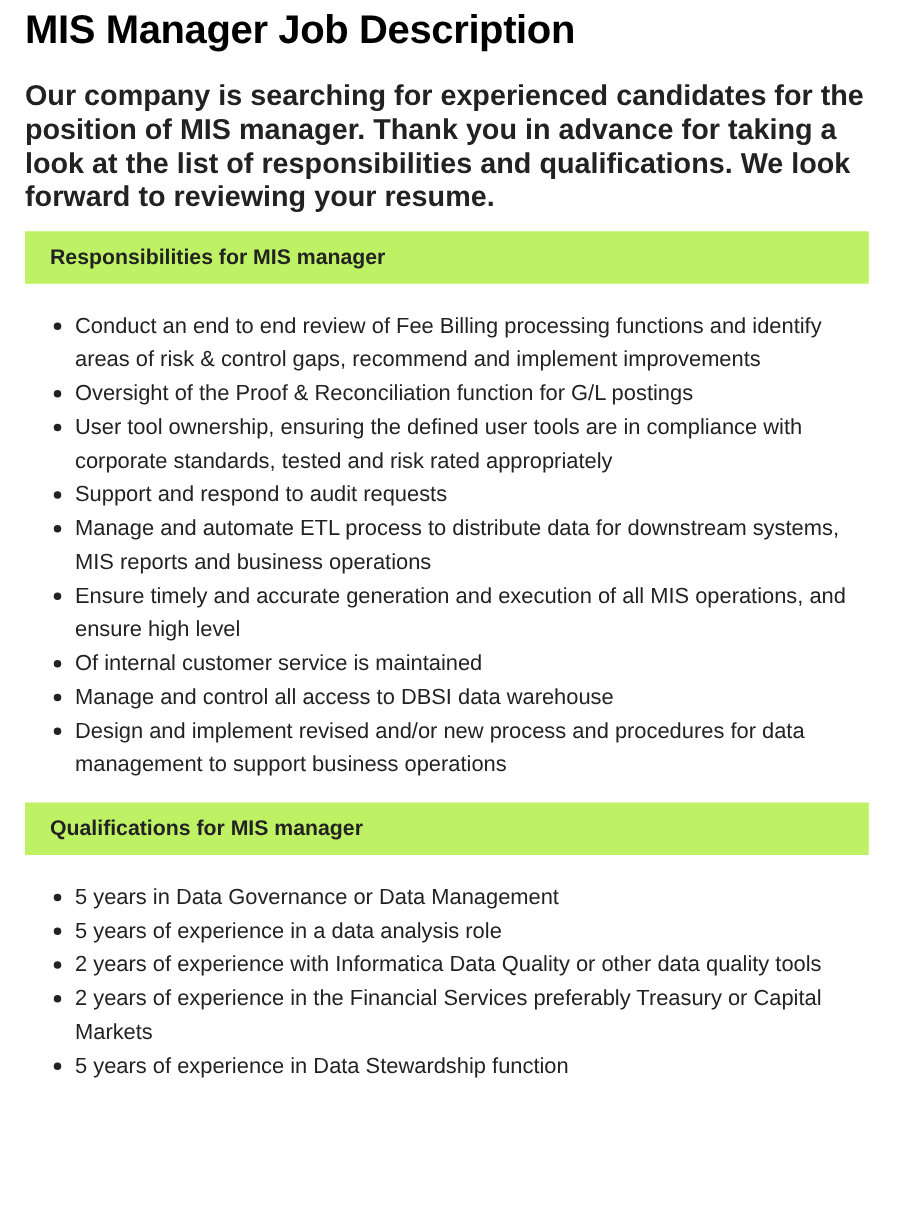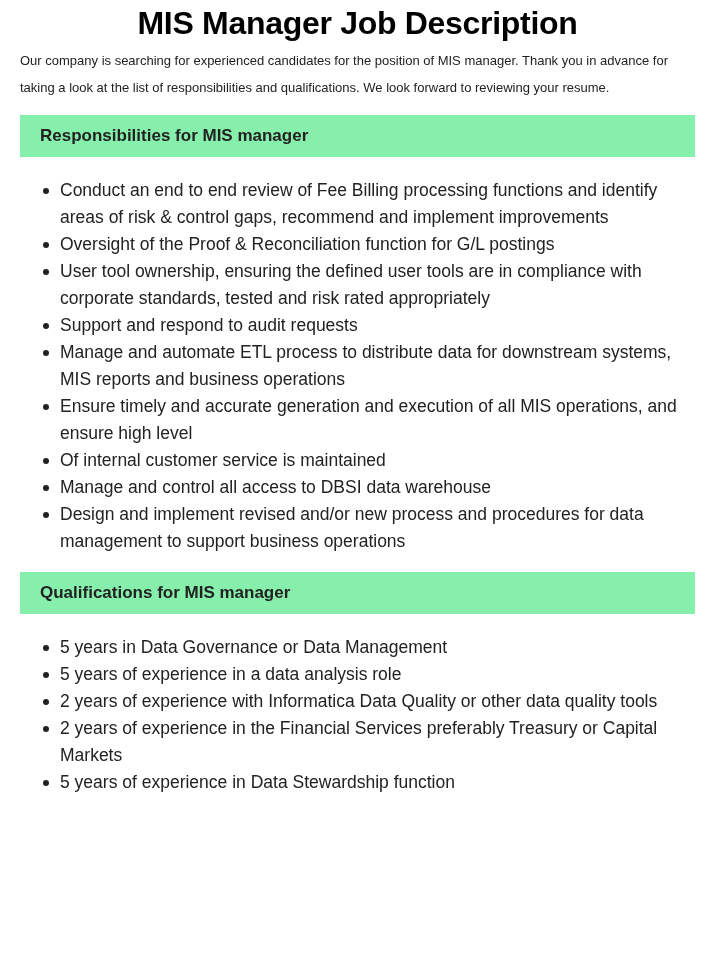--- a/index.html
+++ b/index.html
@@ -3,29 +3,29 @@
 <meta charset="utf-8">
 <style>
   html, body { margin: 0; padding: 0; background: #ffffff; }
   body {
     width: 720px; height: 976px; overflow: hidden;
     font-family: "Liberation Sans", "DejaVu Sans", sans-serif;
     color: #222222;
   }
   .page { padding: 0 25px 0 20px; }
   .title {
-    text-align: center; font-size: 32px; font-weight: bold; color: #000;
+    text-align: left; font-size: 32px; font-weight: bold; color: #000;
     margin: 0; padding-top: 3px; height: 40px; line-height: 40px;
     letter-spacing: -0.3px;
   }
   .intro {
-    font-size: 13px; line-height: 27px; margin: 4px 0 0 0; color: #222;
+    font-size: 23px; line-height: 27px; margin: 20px 0 0 0; color: #222; font-weight: bold;
   }
   .section-header {
-    background: #86efac; height: 42px; line-height: 42px;
+    background: #bef264; height: 42px; line-height: 42px;
     padding-left: 20px; font-size: 17px; font-weight: bold; color: #222;
     margin-top: 14px;
   }
   ul.items { margin: 20px 0 0 0; padding-left: 40px; list-style: none; }
   ul.items li {
     position: relative; font-size: 17.5px; line-height: 27px; color: #222;
   }
   ul.items li::before {
     content: ""; position: absolute; left: -17px; top: 11px;
     width: 6px; height: 6px; border-radius: 50%; background: #222;

